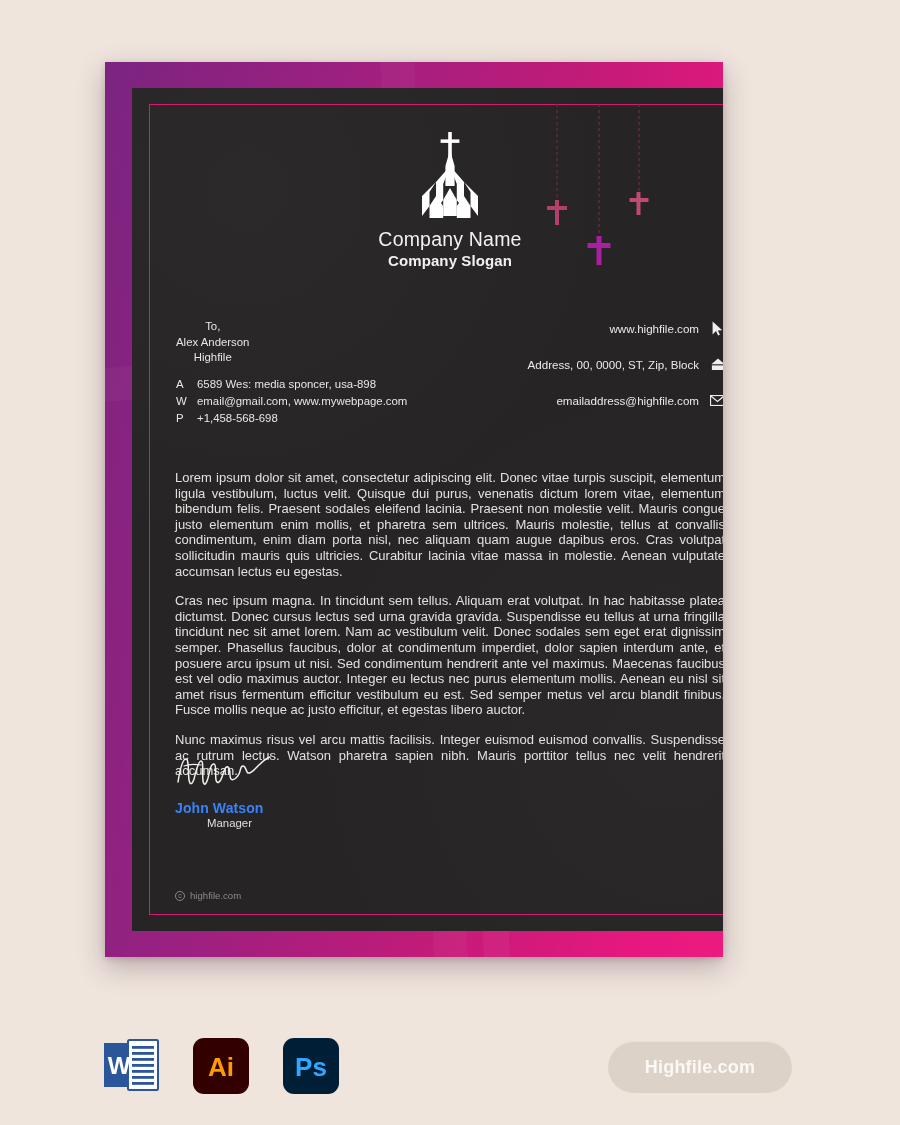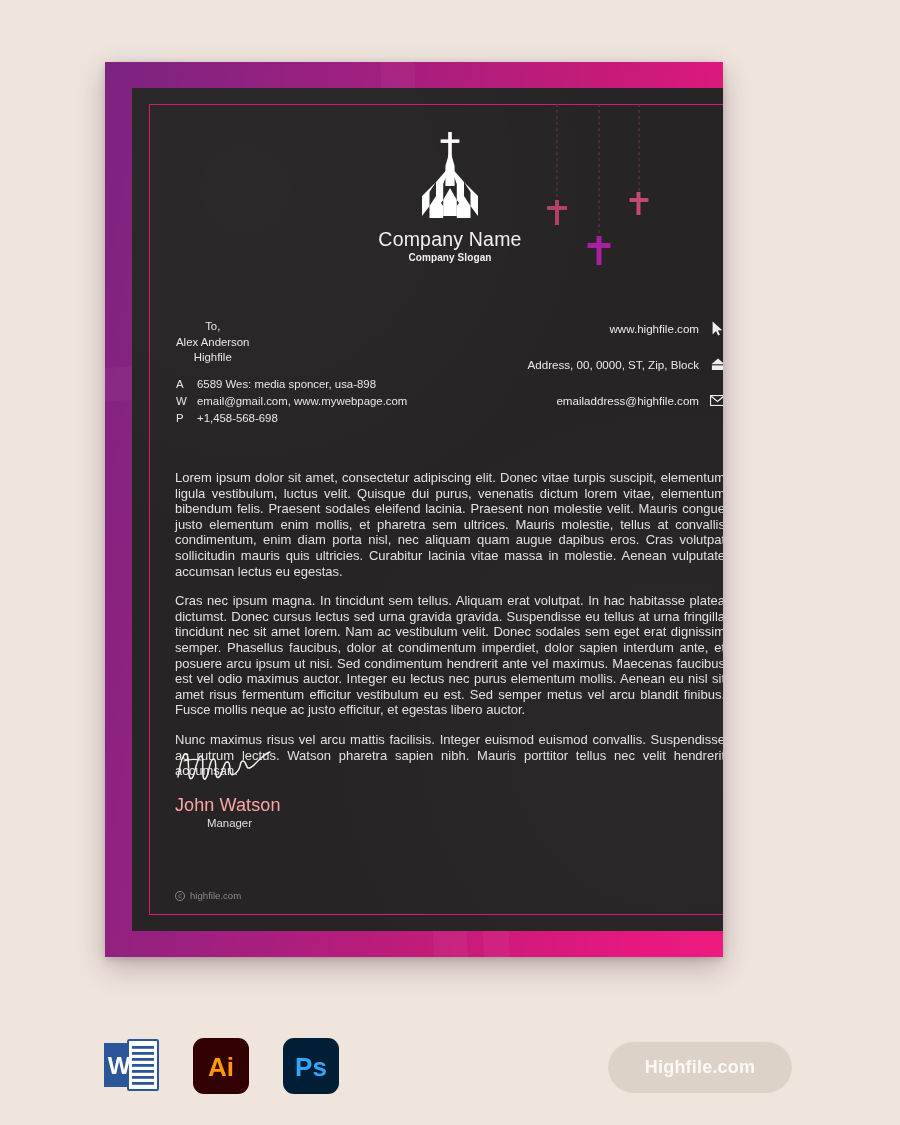--- a/index.html
+++ b/index.html
@@ -75,21 +75,21 @@
   .cross .v, .cross .h { position: absolute; background: currentColor; }
 
   
   .logo-wrap { position: absolute; left: 0; right: 0; top: 22px; text-align: center; }
   .logo-mark { width: 92px; height: 94px; display: inline-block; }
   .company-name {
     color: #f3f1ef; font-size: 19.5px; letter-spacing: .2px;
     font-weight: 400; margin-top: 4px;
   }
   .company-slogan {
-    color: #f3f1ef; font-size: 10px; font-weight: bold;
+    color: #f3f1ef; font-size: 15px; font-weight: bold;
     letter-spacing: .1px; margin-top: 1px;
   }
 
   
   .to-block { position: absolute; left: 27px; top: 215px; color: #e9e6e4; font-size: 11.4px; line-height: 15.6px; text-align: center; }
   .awp { position: absolute; left: 27px; top: 272px; color: #e9e6e4; font-size: 11.4px; line-height: 17px; }
   .awp .row { display: flex; }
   .awp .key { width: 21px; flex: none; }
 
   .contact-right { position: absolute; right: 26px; top: 206px; width: 330px; }
@@ -103,21 +103,21 @@
   
   .body-copy { position: absolute; left: 26px; right: 26px; top: 366px; }
   .body-copy p {
     color: #e3e0de; font-size: 13px; line-height: 15.6px;
     text-align: justify; margin-bottom: 14px;
   }
 
   
   .sign-block { position: absolute; left: 26px; bottom: 86px; }
   .sig-svg { display: block; margin-bottom: 10px; }
-  .sig-name { color: #fca5a5; font-size: 18px; font-weight: normal; letter-spacing: .1px; }
+  .sig-name { color: #3b82f6; font-size: 14px; font-weight: bold; letter-spacing: .1px; }
   .sig-role { color: #e2dfdd; font-size: 11.4px; margin-top: 1px; padding-left: 32px; }
 
   .credit { position: absolute; left: 26px; bottom: 14px; display: flex; align-items: center; gap: 5px; }
   .credit-c {
     width: 10px; height: 10px; border: 1px solid #8c8987; border-radius: 50%;
     color: #8c8987; font-size: 7.4px; line-height: 8px; text-align: center;
   }
   .credit-txt { color: #8c8987; font-size: 9.6px; }
 
   

